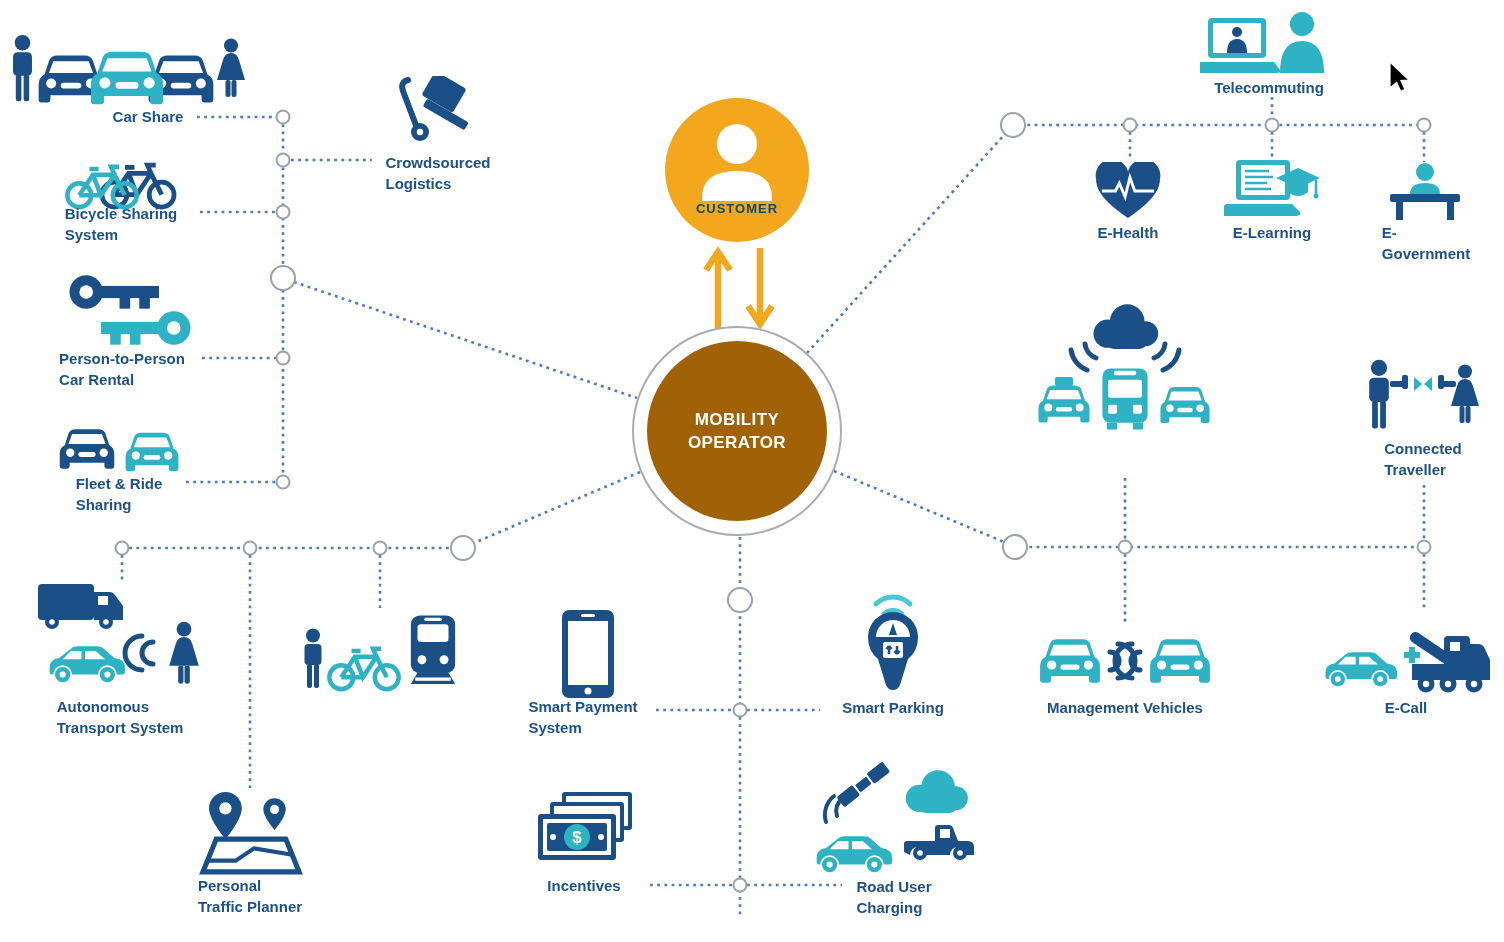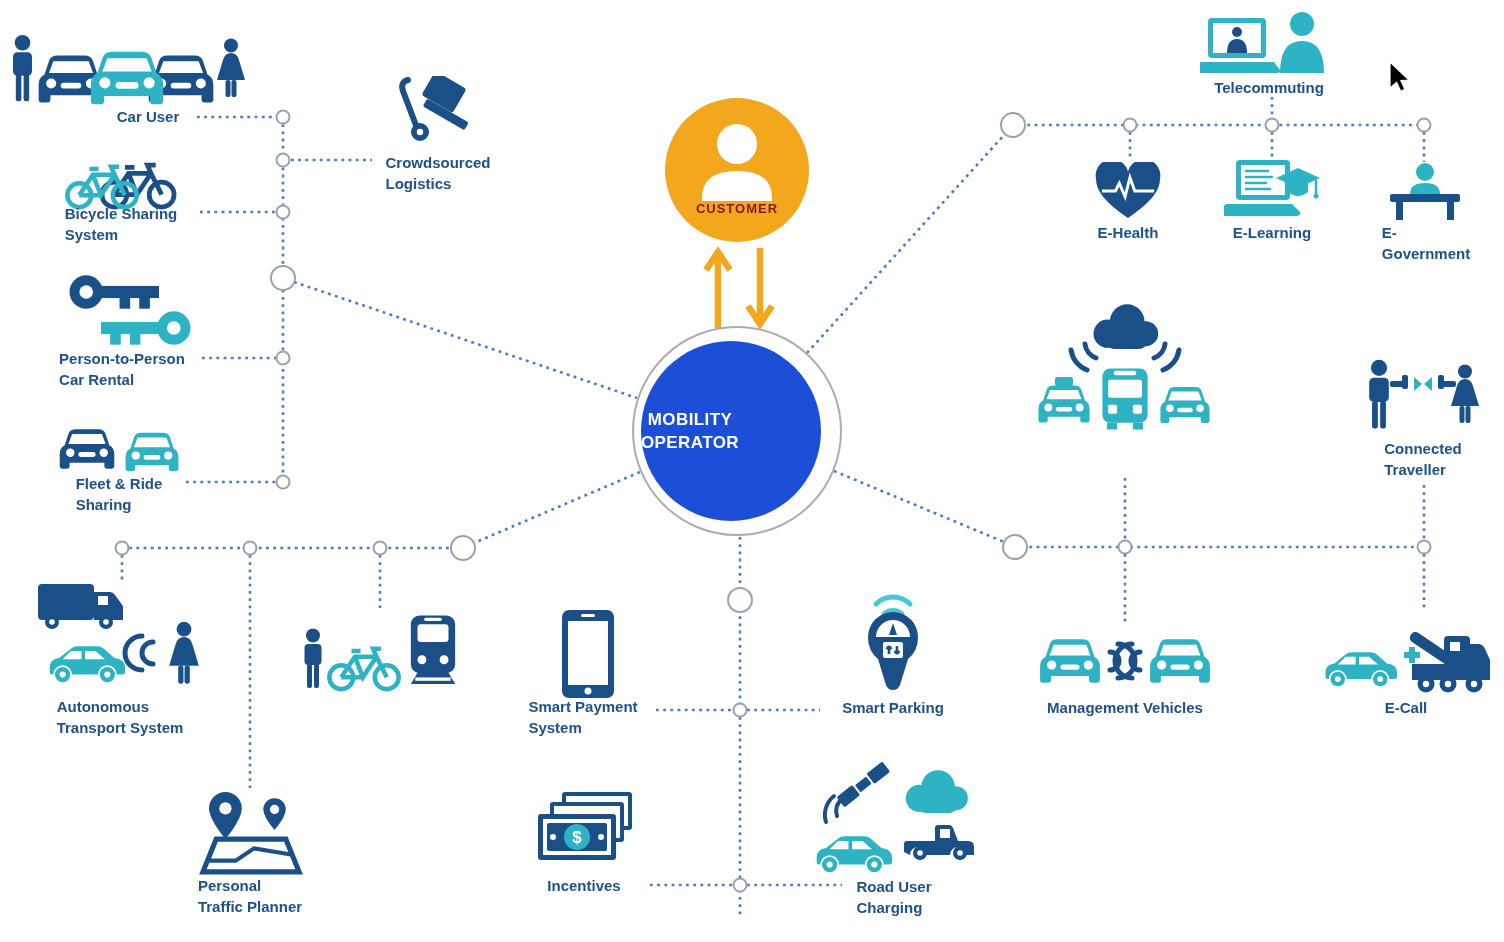--- a/index.html
+++ b/index.html
@@ -7,26 +7,26 @@
          font-family:"Liberation Sans",sans-serif;}
   #netsvg{position:absolute;left:0;top:0;z-index:0;}
   .lbl{position:absolute;transform:translateX(-50%);z-index:2;color:#1D5288;font-weight:bold;
        font-size:15px;line-height:21px;text-align:left;white-space:pre-line;}
   .ic{position:absolute;z-index:2;}
   .d{color:#1B4F87;}
   .t{color:#2EB3C4;}
   #customer{position:absolute;left:665px;top:98px;width:144px;height:144px;border-radius:50%;
             background:#F2A71D;z-index:3;}
   #customer .person{position:absolute;left:0;top:0;}
-  #customer .clabel{position:absolute;left:0;right:0;bottom:26px;text-align:center;color:#7f1d1d;
+  #customer .clabel{position:absolute;left:0;right:0;bottom:26px;text-align:center;color:#0c4a6e;
             font-weight:bold;font-size:13px;letter-spacing:1px;}
   #mobility-outer{position:absolute;left:632px;top:326px;width:206px;height:206px;border-radius:50%;
             background:#fff;border:2px solid #a9adb2;z-index:3;}
-  #mobility-inner{position:absolute;left:7px;top:13px;width:180px;height:180px;border-radius:50%;
-            background:#1d4ed8;display:flex;align-items:center;justify-content:flex-start;}
+  #mobility-inner{position:absolute;left:13px;top:13px;width:180px;height:180px;border-radius:50%;
+            background:#a16207;display:flex;align-items:center;justify-content:center;}
   #mobility-inner .mlabel{color:#fff;font-weight:bold;font-size:17px;line-height:23px;
             letter-spacing:.4px;text-align:center;white-space:pre-line;}
   #arrows{position:absolute;left:698px;top:244px;z-index:3;}
   #cursor{position:absolute;left:1388px;top:60px;z-index:5;}
 </style>
 </head>
 <body>
 
 <div id="stage">
 
@@ -384,21 +384,21 @@
     <rect x="38" y="20" width="6" height="14" rx="2"></rect>
     <rect x="78" y="26" width="14" height="6" rx="2"></rect>
     <rect x="74" y="20" width="6" height="14" rx="2"></rect>
   </g>
   <g fill="#2EB3C4">
     <path d="M50 22 l8 7 -8 7 z"></path>
     <path d="M68 22 l-8 7 8 7 z"></path>
   </g>
 </svg>
 
-<div class="lbl" style="left:148px;top:106px">Car User</div>
+<div class="lbl" style="left:148px;top:106px">Car Share</div>
 <div class="lbl" style="left:438px;top:152px">Crowdsourced
 Logistics</div>
 <div class="lbl" style="left:121px;top:203px">Bicycle Sharing
 System</div>
 <div class="lbl" style="left:122px;top:348px">Person-to-Person
 Car Rental</div>
 <div class="lbl" style="left:119px;top:473px">Fleet &amp; Ride
 Sharing</div>
 <div class="lbl" style="left:120px;top:696px">Autonomous
 Transport System</div>

